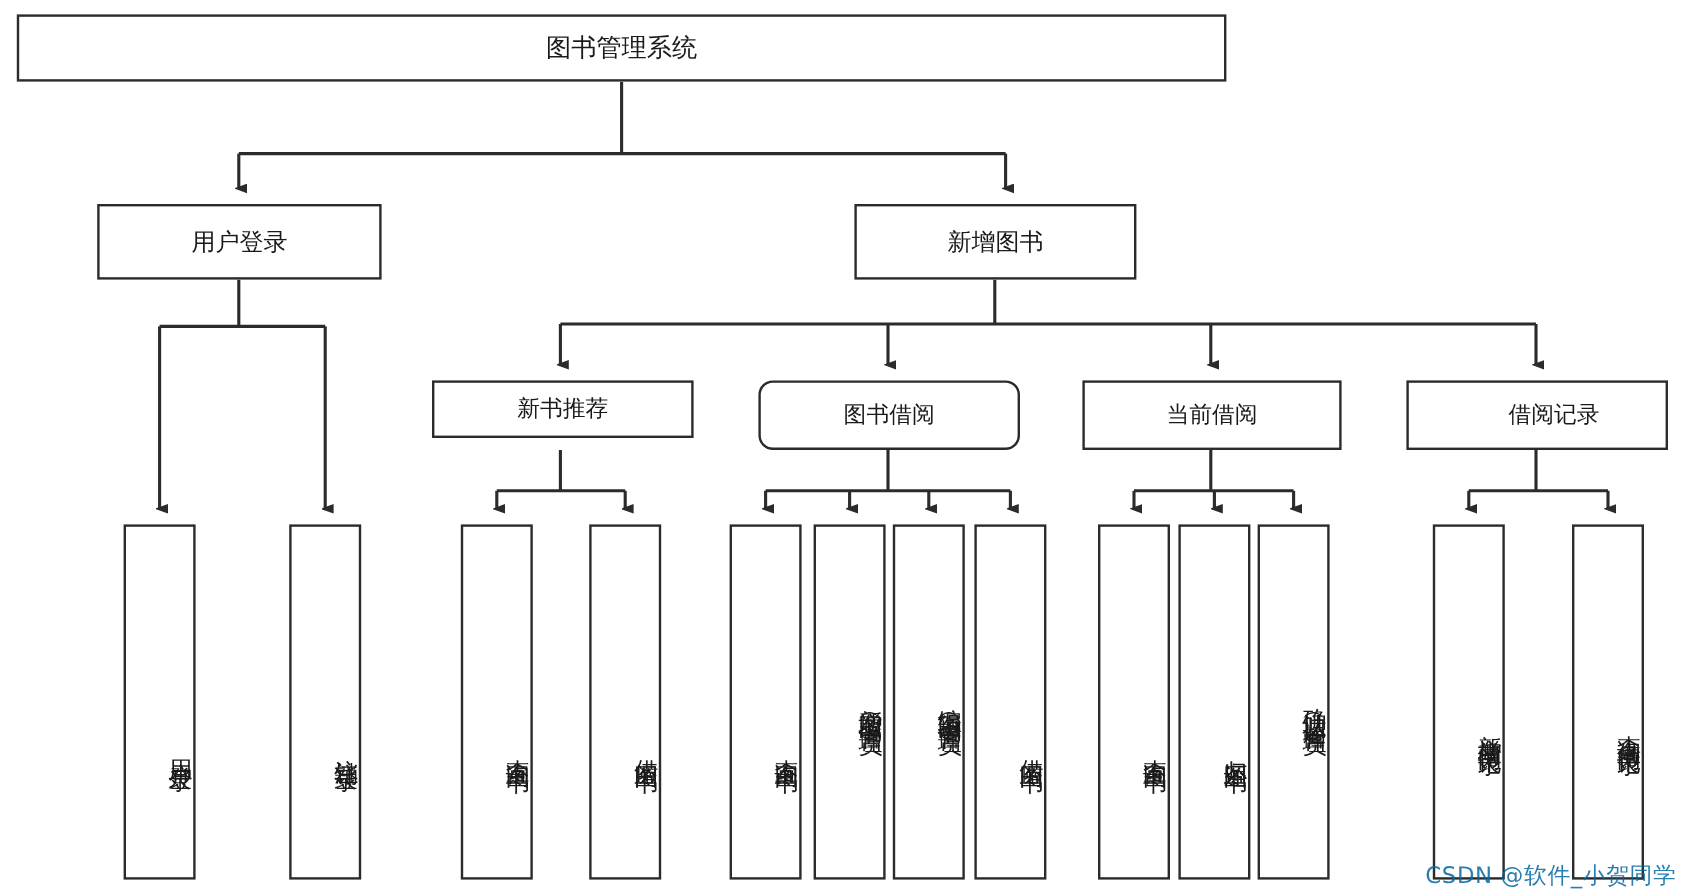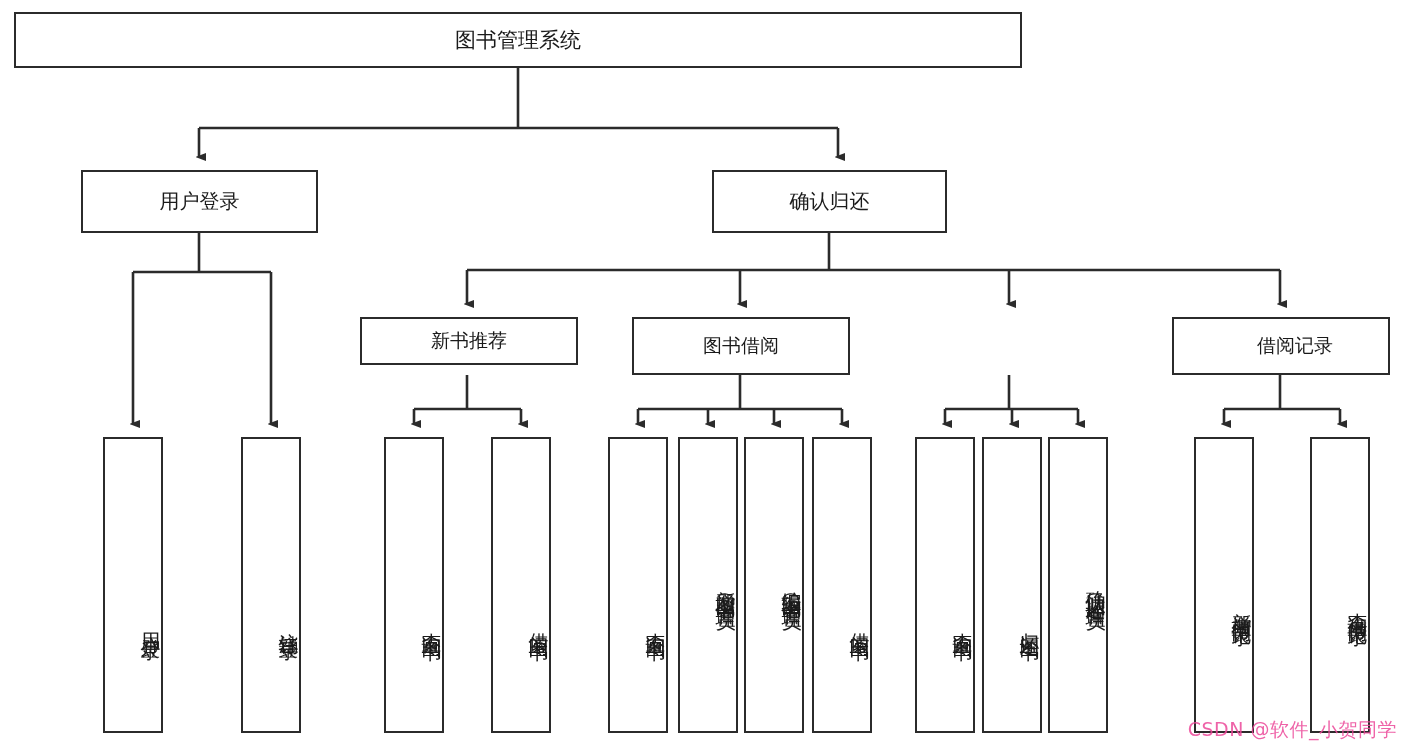--- a/index.html
+++ b/index.html
@@ -54,21 +54,21 @@
     padding-top: 6px;
   }
   .node-label {
     white-space: pre;
   }
   .watermark {
     position: absolute;
     right: 8px;
     bottom: 4px;
     font-size: 19px;
-    color: #ec4899;
+    color: #0369a1;
     letter-spacing: 0.5px;
     opacity: 0.85;
     user-select: none;
   }
 </style>
 </head>
 <body>
 
 <div id="diagram-root">
 
@@ -123,28 +123,31 @@
   </svg>
 
   <div class="node level0" style="left:14px; top:12px; width:1008px; height:56px;">
     <span class="node-label">图书管理系统</span>
   </div>
 
   <div class="node level1" style="left:81px; top:170px; width:237px; height:63px;">
     <span class="node-label">用户登录</span>
   </div>
   <div class="node level1" style="left:712px; top:170px; width:235px; height:63px;">
-    <span class="node-label">确认归还</span>
+    <span class="node-label">新增图书</span>
   </div>
 
   <div class="node level2" style="left:360px; top:317px; width:218px; height:48px;">
     <span class="node-label">新书推荐</span>
   </div>
-  <div class="node level2" style="left:632px; top:317px; width:218px; height:58px;">
+  <div class="node level2" style="left:632px; top:317px; width:218px; height:58px;border-radius:12px;">
     <span class="node-label">图书借阅</span>
+  </div>
+  <div class="node level2" style="left:902px; top:317px; width:216px; height:58px;">
+    <span class="node-label">当前借阅</span>
   </div>
   <div class="node level2" style="left:1172px; top:317px; width:218px; height:58px;padding-left:28px;">
     <span class="node-label">借阅记录</span>
   </div>
 
   <div class="node leaf" style="left:103px; top:437px; width:60px; height:296px; padding-top:76px;">
     <span class="node-label">用户登录</span>
   </div>
   <div class="node leaf" style="left:241px; top:437px; width:60px; height:296px; padding-top:76px;">
     <span class="node-label">注销登录</span>

